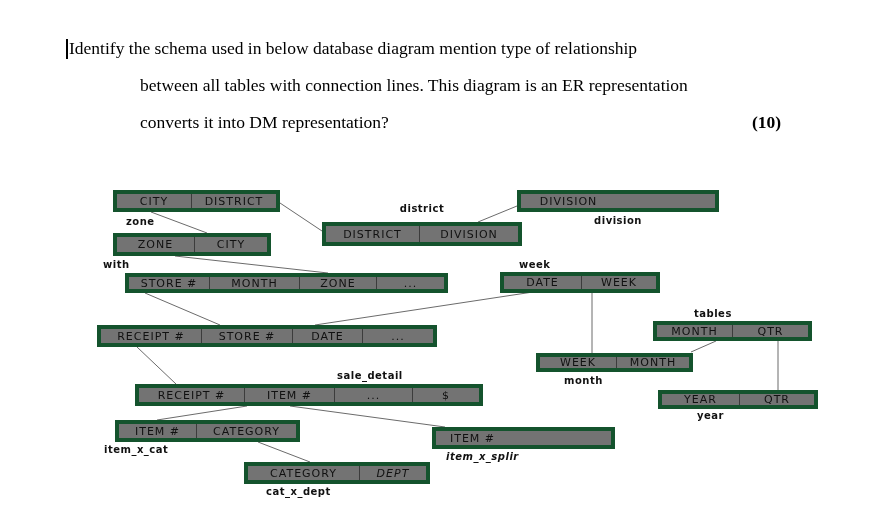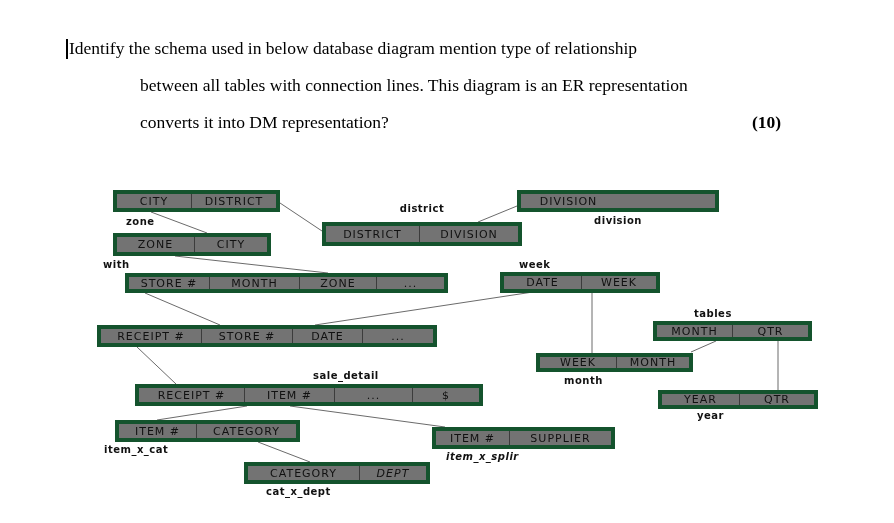--- a/index.html
+++ b/index.html
@@ -47,21 +47,21 @@
     </svg>
 
   <div class="tlabel" style="left:126px;top:216px;">zone</div>
   <div class="tlabel ctr" style="left:322px;top:203px;width:200px;">district</div>
   <div class="tlabel ctr" style="left:517px;top:215px;width:202px;">division</div>
   <div class="tlabel" style="left:103px;top:259px;">with</div>
   <div class="tlabel" style="left:519px;top:259px;">week</div>
   <div class="tlabel" style="left:112px;top:312px;margin-top:16px;">sale_header</div>
   <div class="tlabel" style="left:694px;top:308px;">tables</div>
   <div class="tlabel" style="left:564px;top:375px;">month</div>
-  <div class="tlabel" style="left:313px;top:370px;">sale_detail</div>
+  <div class="tlabel" style="left:337px;top:370px;">sale_detail</div>
   <div class="tlabel" style="left:697px;top:410px;">year</div>
   <div class="tlabel" style="left:104px;top:444px;">item_x_cat</div>
   <div class="tlabel" style="left:446px;top:451px;font-style:italic;">item_x_splir</div>
   <div class="tlabel" style="left:266px;top:486px;">cat_x_dept</div>
 
   <div class="dtable" style="left:113px;top:190px;width:167px;height:22px;">
     <div class="cell" style="width:74px;">CITY</div>
     <div class="cell" style="flex:1;">DISTRICT</div>
   </div>
 
@@ -120,21 +120,20 @@
     <div class="cell" style="flex:1;">QTR</div>
   </div>
 
   <div class="dtable" style="left:115px;top:420px;width:185px;height:22px;">
     <div class="cell" style="width:77px;">ITEM #</div>
     <div class="cell" style="flex:1;">CATEGORY</div>
   </div>
 
   <div class="dtable" style="left:432px;top:427px;width:183px;height:22px;">
     <div class="cell" style="width:73px;">ITEM #</div>
-    <div class="cell" style="flex:1;">SUPPLIER</div>
   </div>
 
   <div class="dtable" style="left:244px;top:462px;width:186px;height:22px;">
     <div class="cell" style="width:111px;">CATEGORY</div>
     <div class="cell" style="flex:1;font-style:italic;">DEPT</div>
   </div>
 
 </div>
 
 </body></html>

